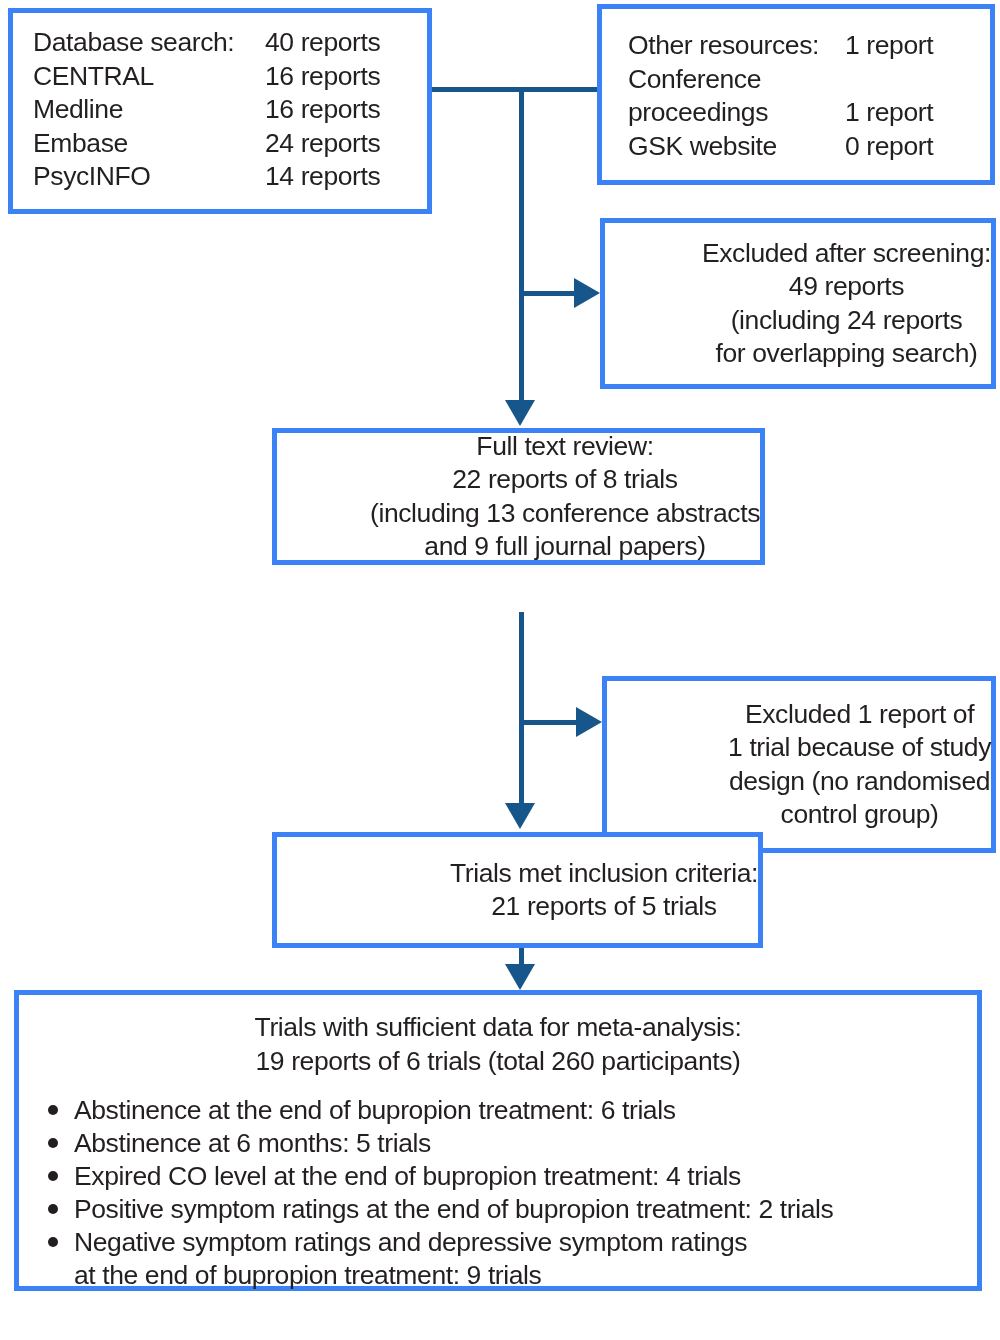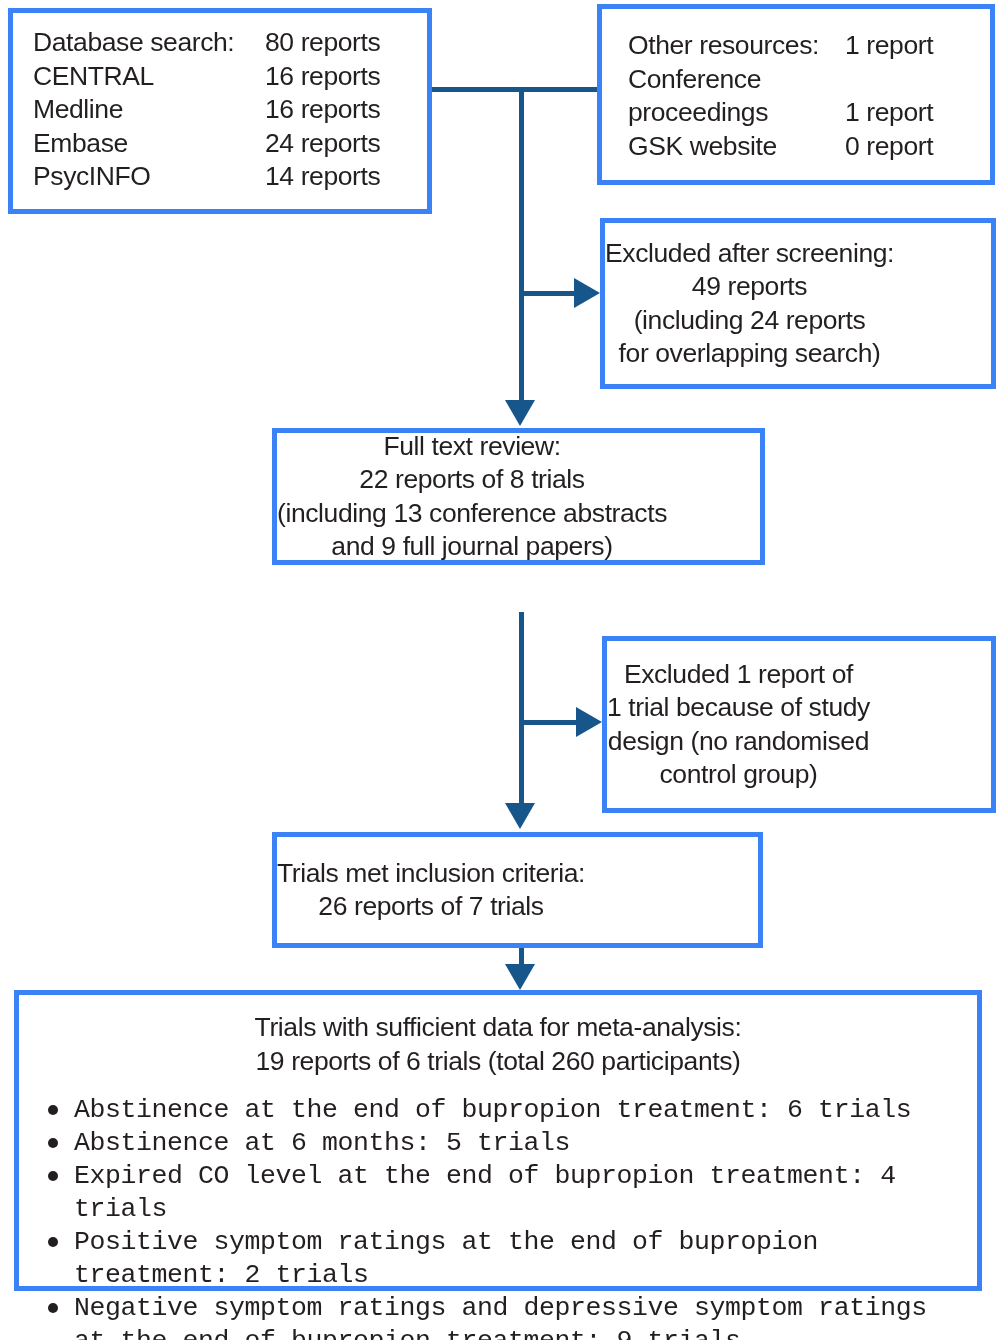--- a/index.html
+++ b/index.html
@@ -20,37 +20,37 @@
   }
   
   .box {
     position: absolute;
     border: 5px solid #3b82f6;
     background: #ffffff;
   }
   .centered {
     display: flex;
     align-items: center;
-    justify-content: flex-start;
+    justify-content: flex-end;
     text-align: center;
   }
   .ctext { white-space: pre-line; }
   .row { display: flex; }
   #box-db { left: 8px; top: 8px; width: 424px; height: 206px; padding: 13px 0 0 20px; }
   #box-db .lbl { flex: 0 0 232px; }
   #box-other { left: 597px; top: 4px; width: 398px; height: 181px; padding: 20px 4px 0 26px; }
   #box-other .lbl { flex: 0 0 217px; }
   #box-excl-screen { left: 600px; top: 218px; width: 396px; height: 171px; }
   #box-fulltext { left: 272px; top: 428px; width: 493px; height: 137px; }
-  #box-excl-design { left: 602px; top: 636px; width: 394px; height: 177px; }
+  #box-excl-design { left: 602px; top: 676px; width: 394px; height: 177px; }
   #box-inclusion { left: 272px; top: 832px; width: 491px; height: 116px; }
   #box-meta { left: 14px; top: 990px; width: 968px; height: 301px; padding-top: 16px; }
   #box-meta .header { text-align: center; white-space: pre-line; }
   .bullets { margin-top: 16px; padding-left: 29px; line-height: 33px; }
-  .bullet-row { display: flex; align-items: flex-start; font-family: Liberation Mono, monospace; }
+  .bullet-row { display: flex; align-items: flex-start; }
   .dot {
     flex: 0 0 10px; width: 10px; height: 10px;
     border-radius: 50%; background: #231f20;
     margin-top: 11px; margin-right: 16px;
   }
   .btext { white-space: pre-line; }
   
   .hline, .vline { position: absolute; background: #16568a; }
   .arrow-down {
     position: absolute; width: 0; height: 0;
@@ -91,21 +91,21 @@
   <div class="hline" id="c-h2"></div>
   <div class="arrow-right" id="c-ah2"></div>
   <div class="vline" id="c-v3"></div>
   <div class="arrow-down" id="c-a3"></div>
 
   <div class="box" id="box-db">
     <div>
 
         <div class="row">
           <span class="lbl">Database search:</span>
-          <span class="val">80 reports</span>
+          <span class="val">40 reports</span>
         </div>
 
         <div class="row">
           <span class="lbl">CENTRAL</span>
           <span class="val">16 reports</span>
         </div>
 
         <div class="row">
           <span class="lbl">Medline</span>
           <span class="val">16 reports</span>
@@ -164,21 +164,21 @@
 
   <div class="box centered" id="box-excl-design">
     <div class="ctext">Excluded 1 report of
 1 trial because of study
 design (no randomised
 control group)</div>
   </div>
 
   <div class="box centered" id="box-inclusion">
     <div class="ctext">Trials met inclusion criteria:
-26 reports of 7 trials</div>
+21 reports of 5 trials</div>
   </div>
 
   <div class="box" id="box-meta">
     <div class="header">Trials with sufficient data for meta-analysis:
 19 reports of 6 trials (total 260 participants)</div>
     <div class="bullets">
 
         <div class="bullet-row">
           <span class="dot"></span>
           <span class="btext">Abstinence at the end of bupropion treatment: 6 trials</span>

